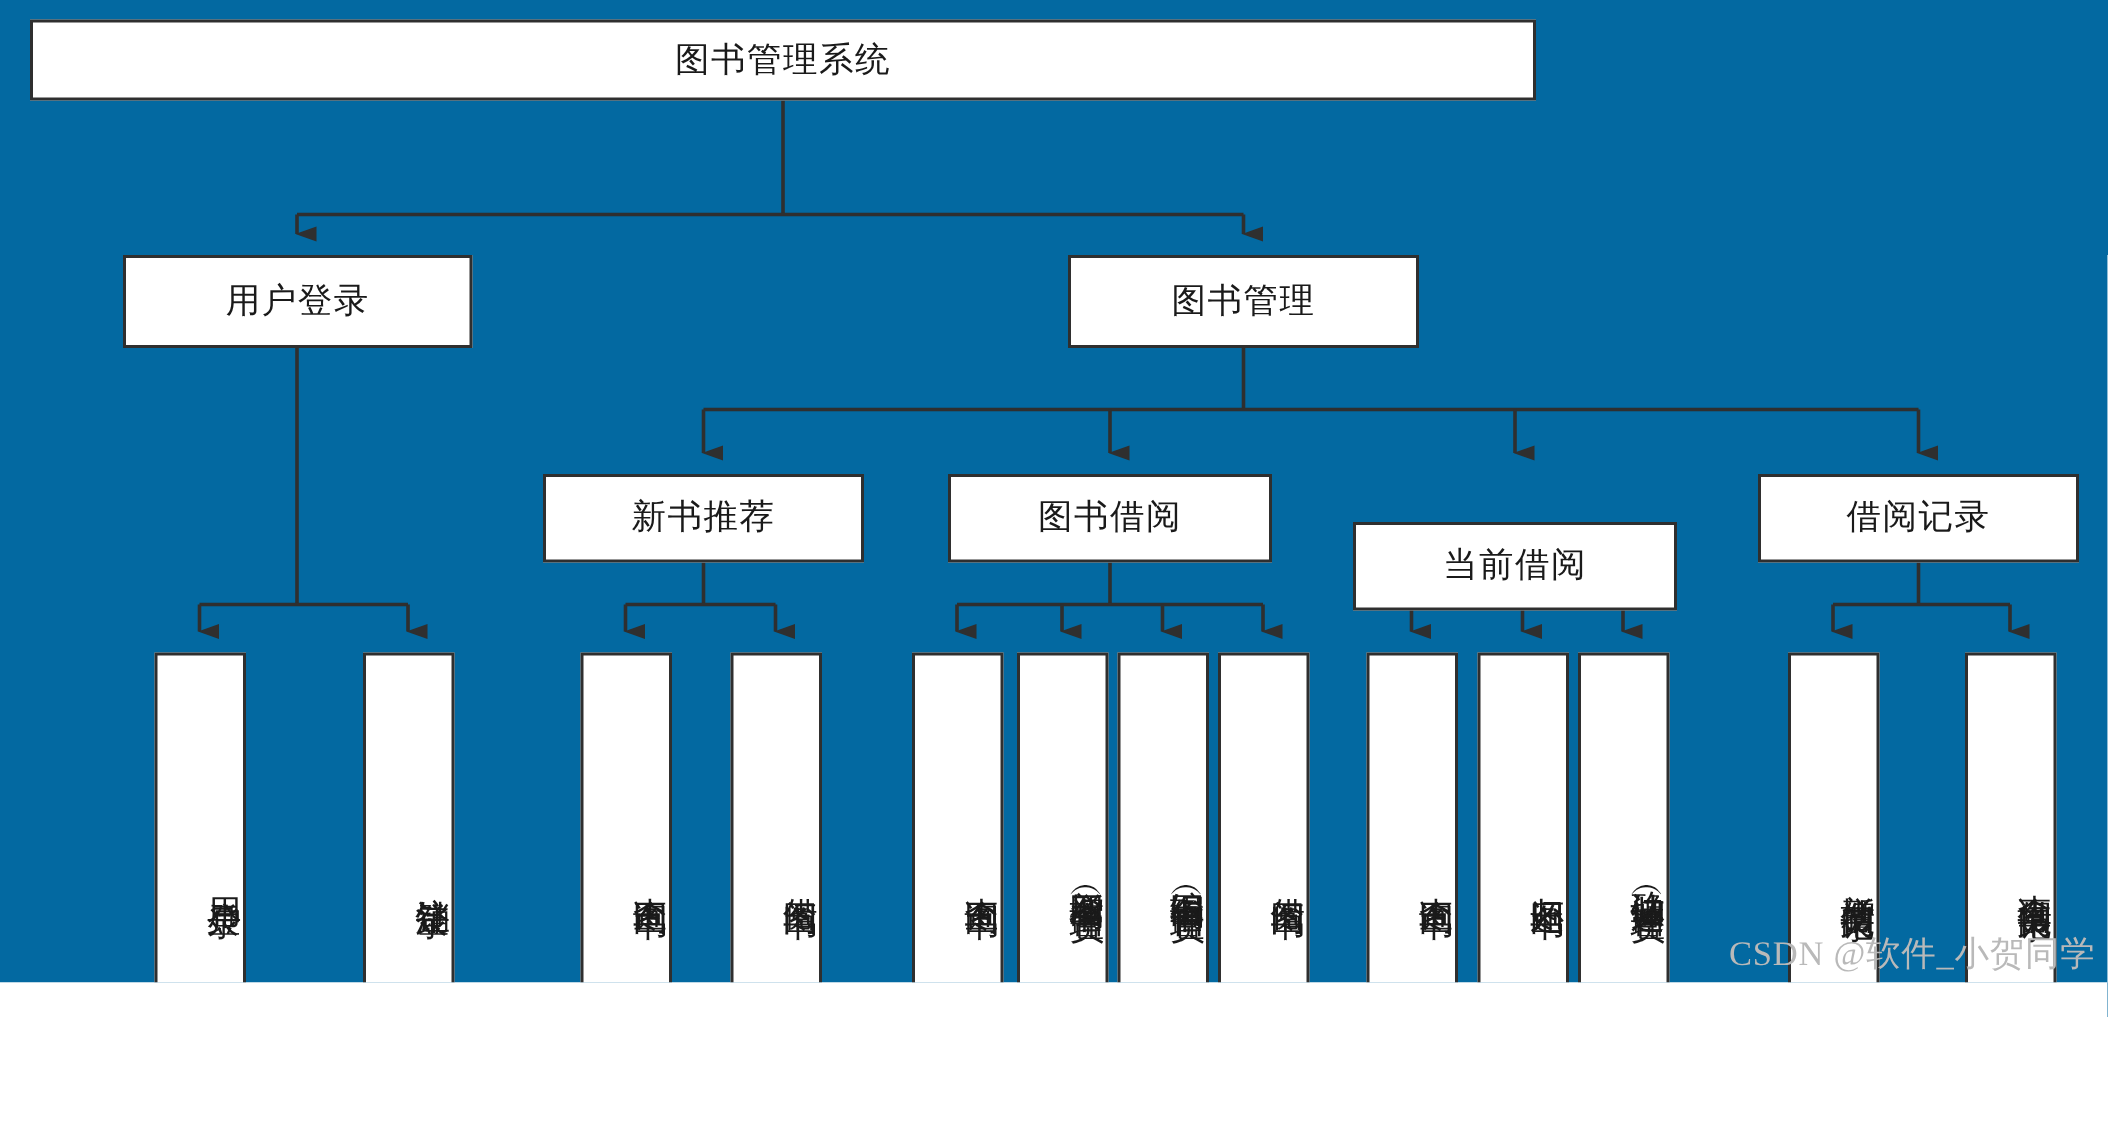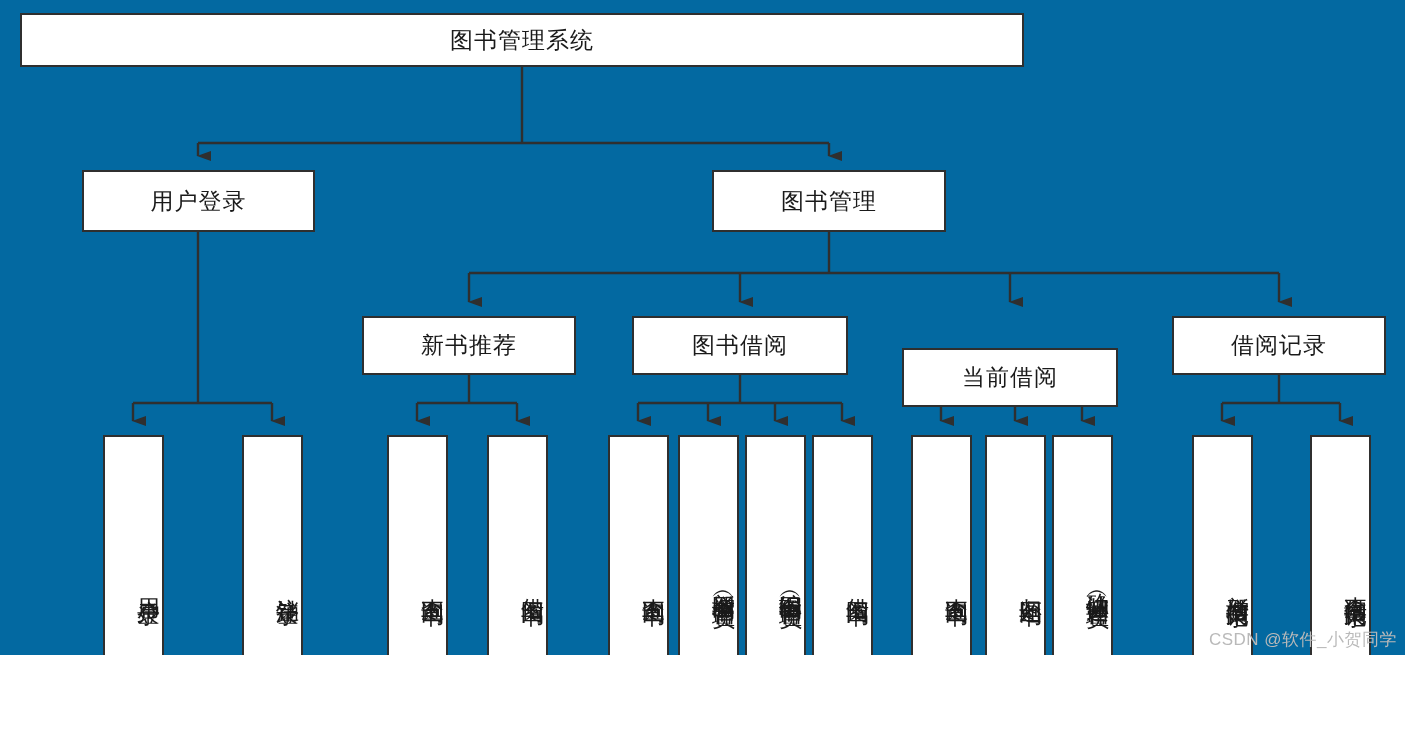--- a/index.html
+++ b/index.html
@@ -63,25 +63,25 @@
     stroke-width: 2.4;
     fill: none;
   }
   .arrow-head {
     fill: #2f2f2f;
   }
   .watermark {
     position: absolute;
     right: 8px;
     bottom: 4px;
-    font-size: 17px;
+    font-size: 23px;
     color: #b9b9b9;
     letter-spacing: 0.5px;
     white-space: nowrap;
-    font-family: Liberation Sans, sans-serif;
+    font-family: Liberation Serif, serif;
   }
 </style>
 </head>
 <body>
 
 <div id="canvas">
 
   <svg class="links" viewBox="0 0 1405 747" xmlns="http://www.w3.org/2000/svg">
     <defs>
       <marker id="arrow" viewBox="0 0 12 14" refX="6" refY="13" markerWidth="12" markerHeight="14" orient="auto" markerUnits="userSpaceOnUse">

